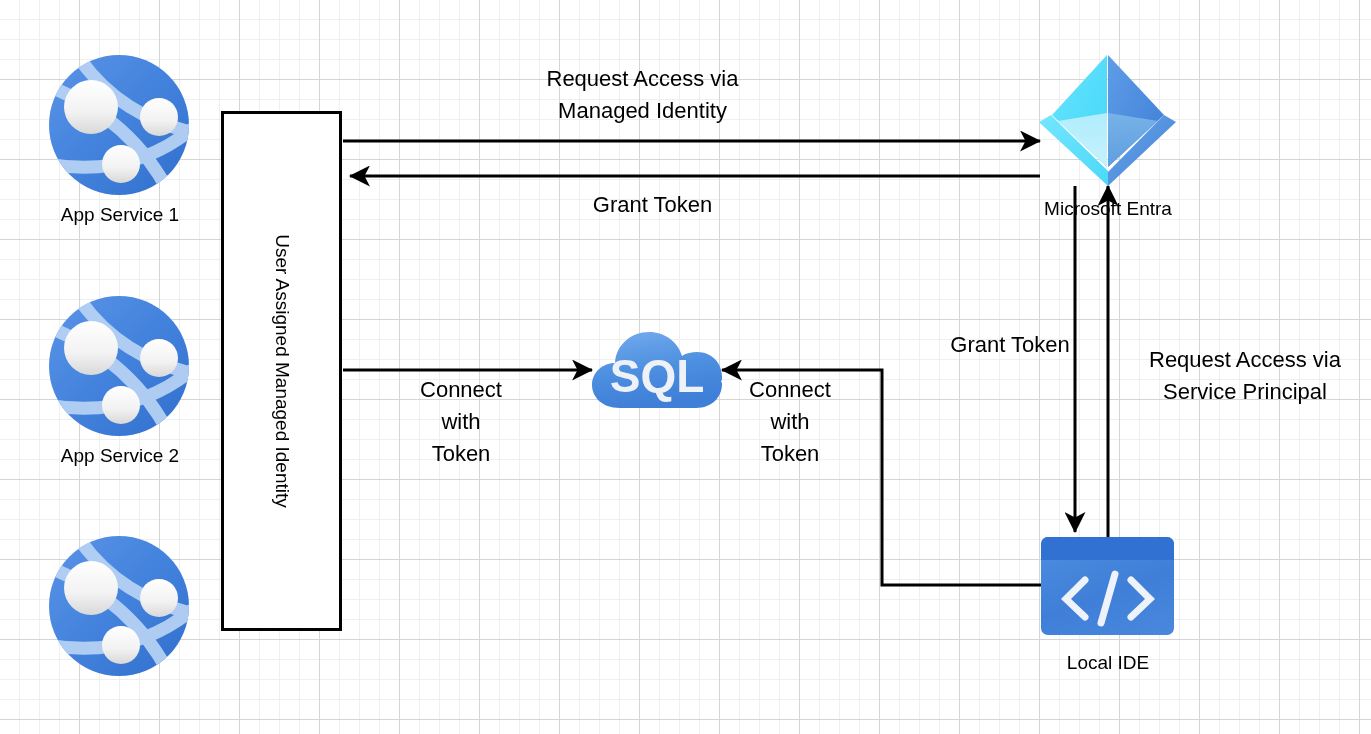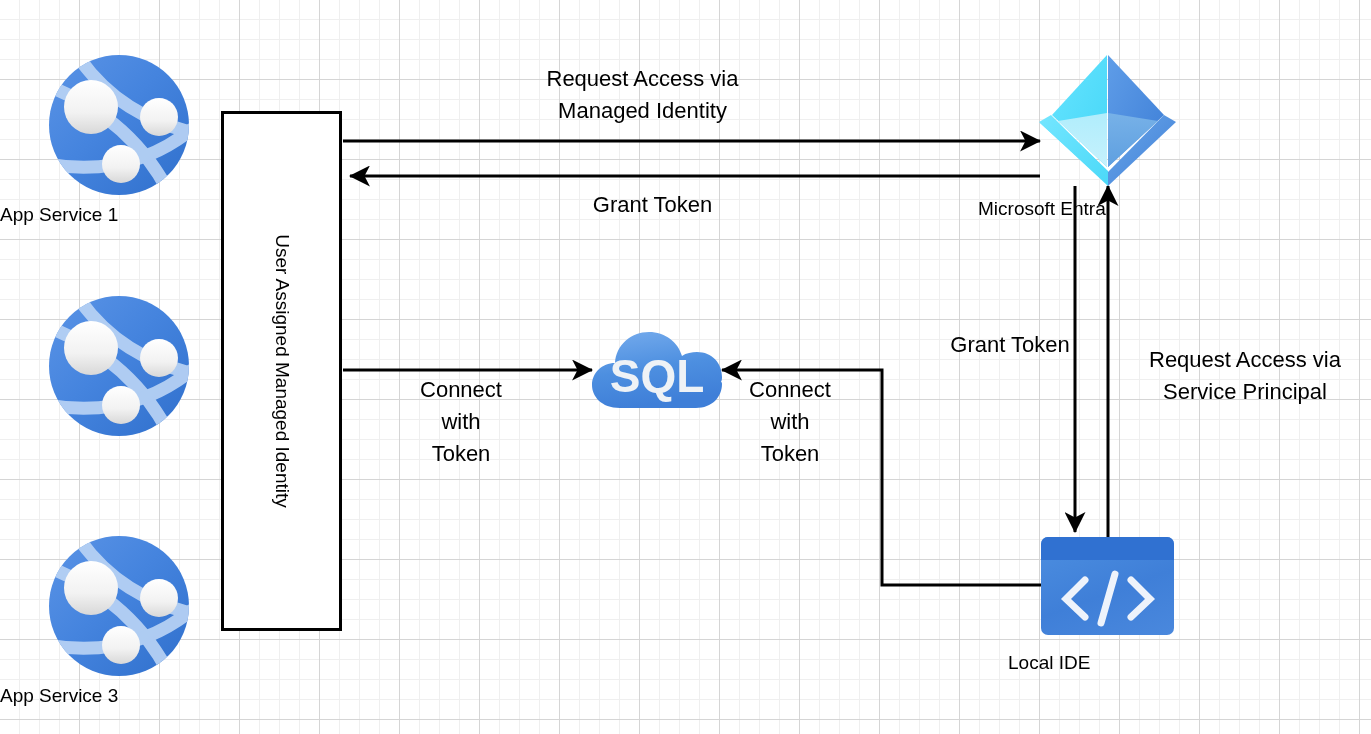--- a/index.html
+++ b/index.html
@@ -24,20 +24,21 @@
   }
   .svg-layer {
     position: absolute;
     left: 0;
     top: 0;
     width: 1371px;
     height: 734px;
   }
   .node-label {
     position: absolute;
+    text-align: center;
     color: #000000;
     font-size: 19px;
     font-family: "Liberation Sans", sans-serif;
     white-space: nowrap;
     line-height: 1.15;
   }
   .edge-label {
     position: absolute;
     text-align: center;
     color: #000000;
@@ -235,21 +236,21 @@
     <svg class="ide-code" viewBox="0 0 133 75">
       <g stroke="#eef3fb" stroke-width="7" stroke-linecap="round" fill="none">
         <path d="M 44 20 L 25 39 L 44 57"></path>
         <path d="M 90 20 L 109 39 L 90 57"></path>
         <path d="M 74 14 L 60 63"></path>
       </g>
     </svg>
   </div>
 
   <div class="node-label" style="left:0px; top:204px; width:240px;">App Service 1</div>
-  <div class="node-label" style="left:0px; top:685px; width:240px;">App Service 3</div>
+  <div class="node-label" style="left:0px; top:445px; width:240px;">App Service 2</div>
   <div class="node-label" style="left:1008px; top:652px; width:200px;">Local IDE</div>
   <div class="node-label" style="left:978px; top:198px; width:260px;">Microsoft Entra</div>
 
   <div class="edge-label" style="left:470px; top:63px; width:345px;">Request Access via
 Managed Identity</div>
 
   <div class="edge-label" style="left:520px; top:189px; width:265px;">Grant Token</div>
 
   <div class="edge-label" style="left:372px; top:374px; width:178px;">Connect
 with

